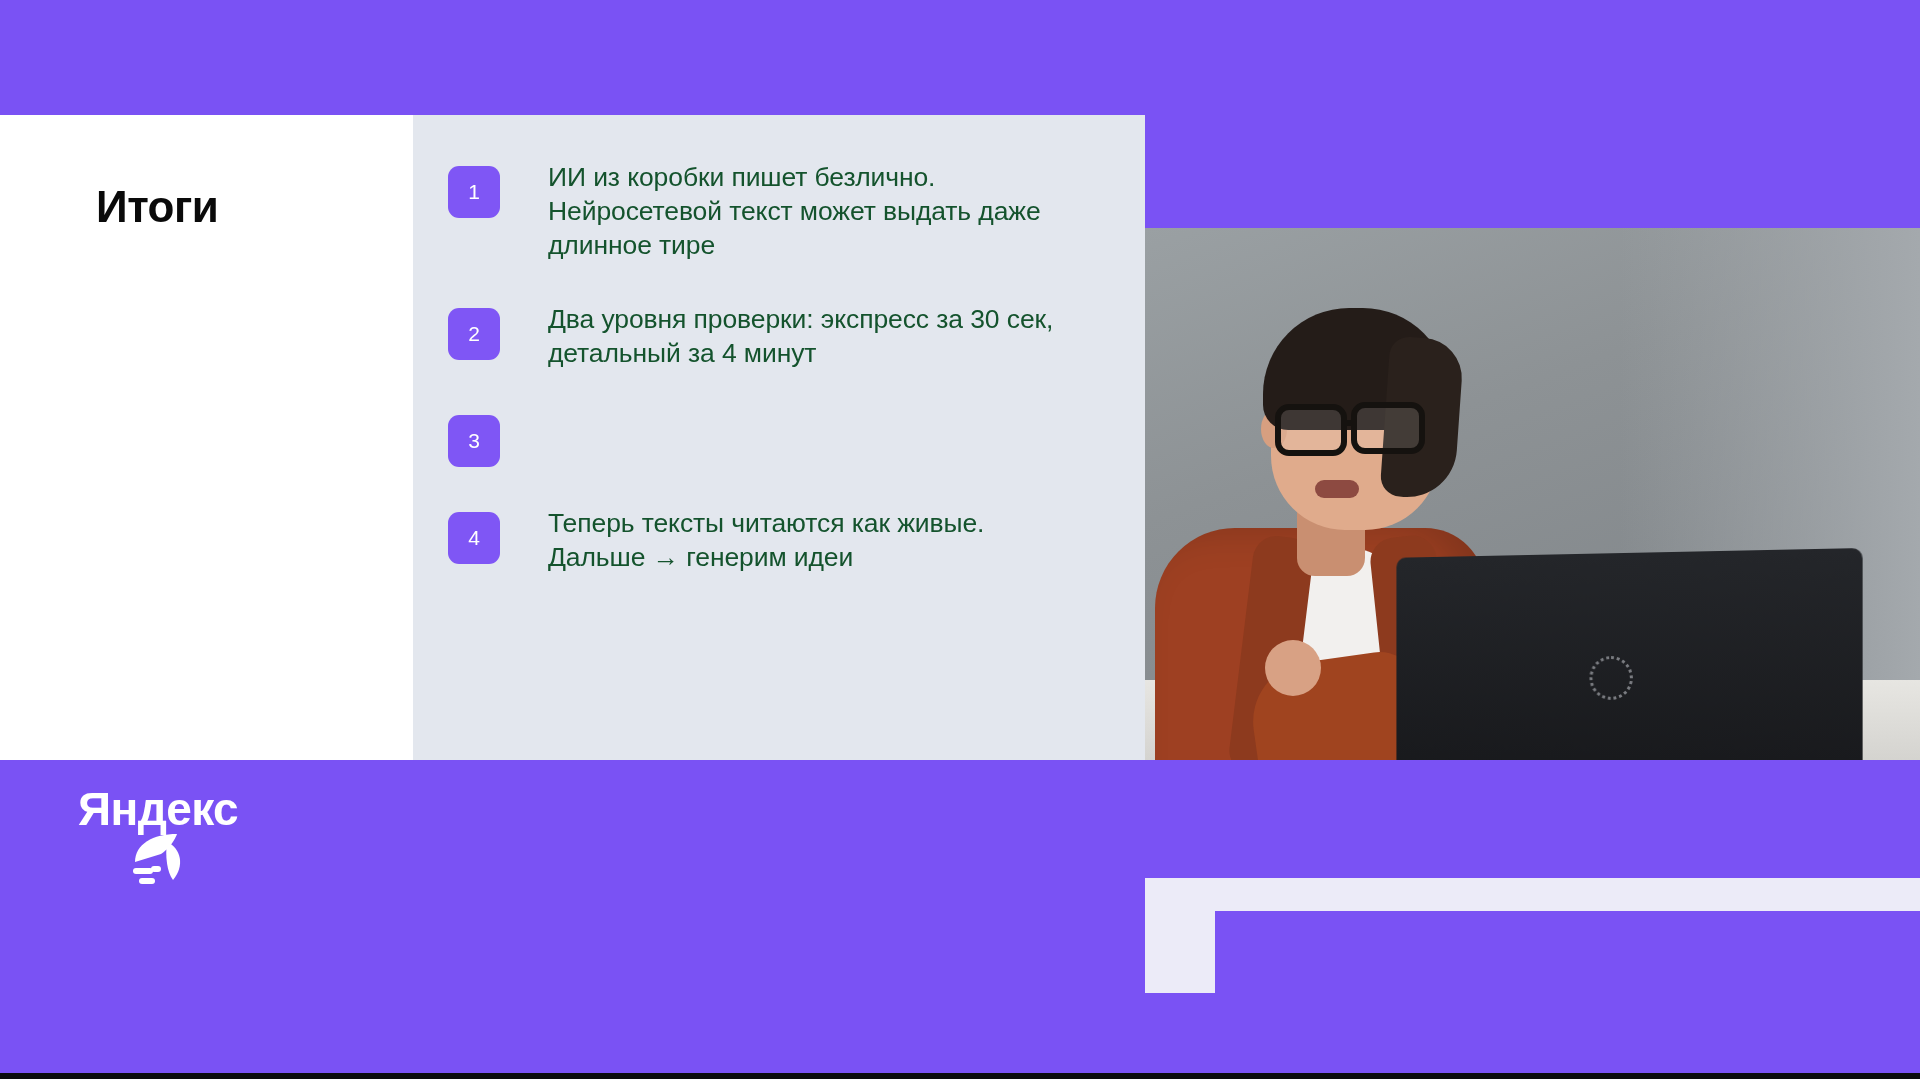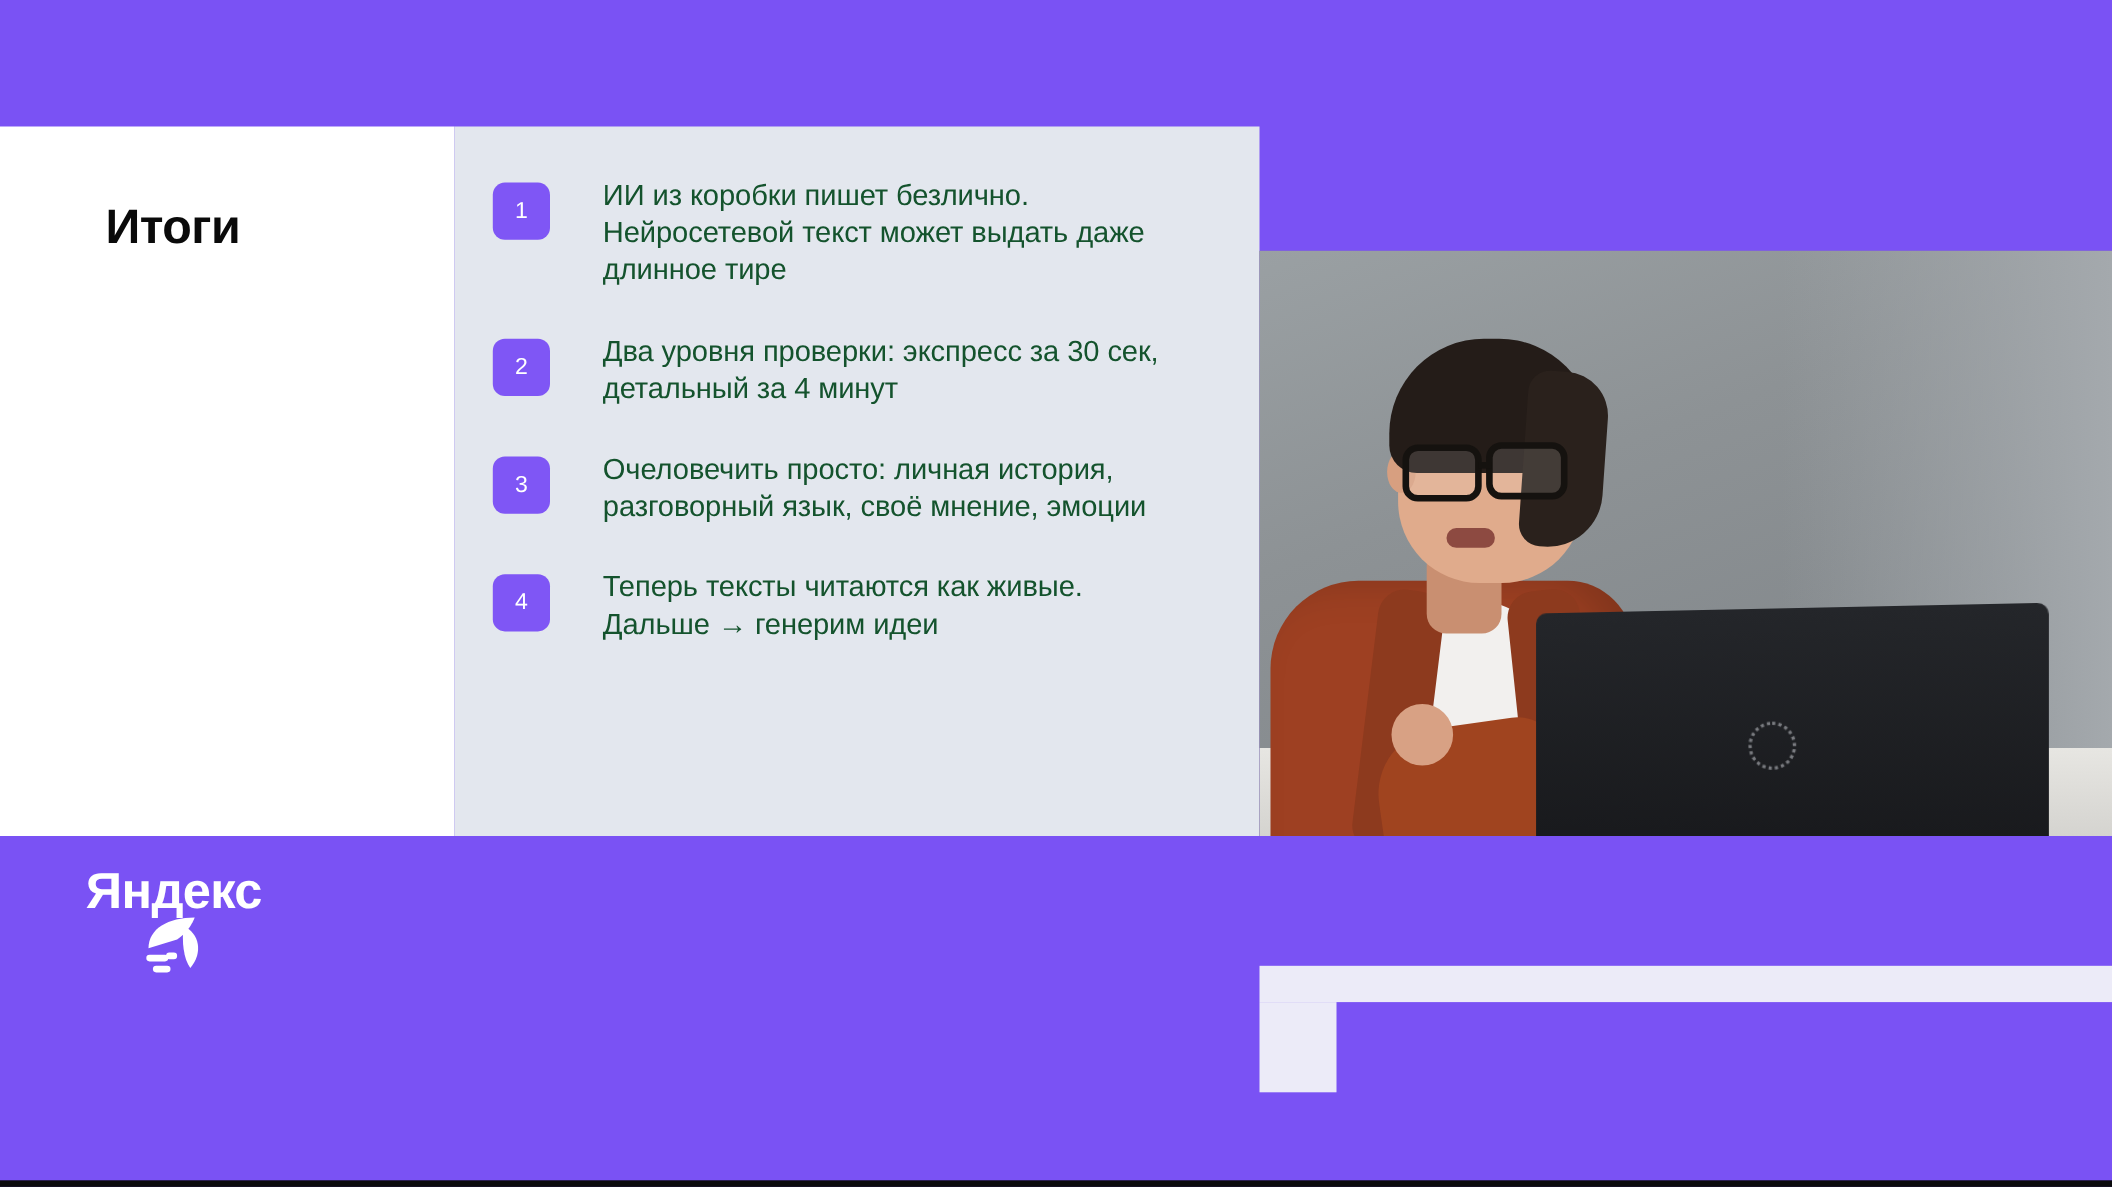--- a/index.html
+++ b/index.html
@@ -219,22 +219,20 @@
       </div>
 
       <div class="bullet">
         <div class="bullet-badge">2</div>
         <div class="bullet-text">Два уровня проверки: экспресс за 30 сек,
 детальный за 4 минут</div>
       </div>
 
       <div class="bullet">
         <div class="bullet-badge">3</div>
-        <div class="bullet-text">Очеловечить просто: личная история,
-разговорный язык, своё мнение, эмоции</div>
       </div>
 
       <div class="bullet">
         <div class="bullet-badge">4</div>
         <div class="bullet-text">Теперь тексты читаются как живые.
 Дальше → генерим идеи</div>
       </div>
 
     </div>
   </div>

